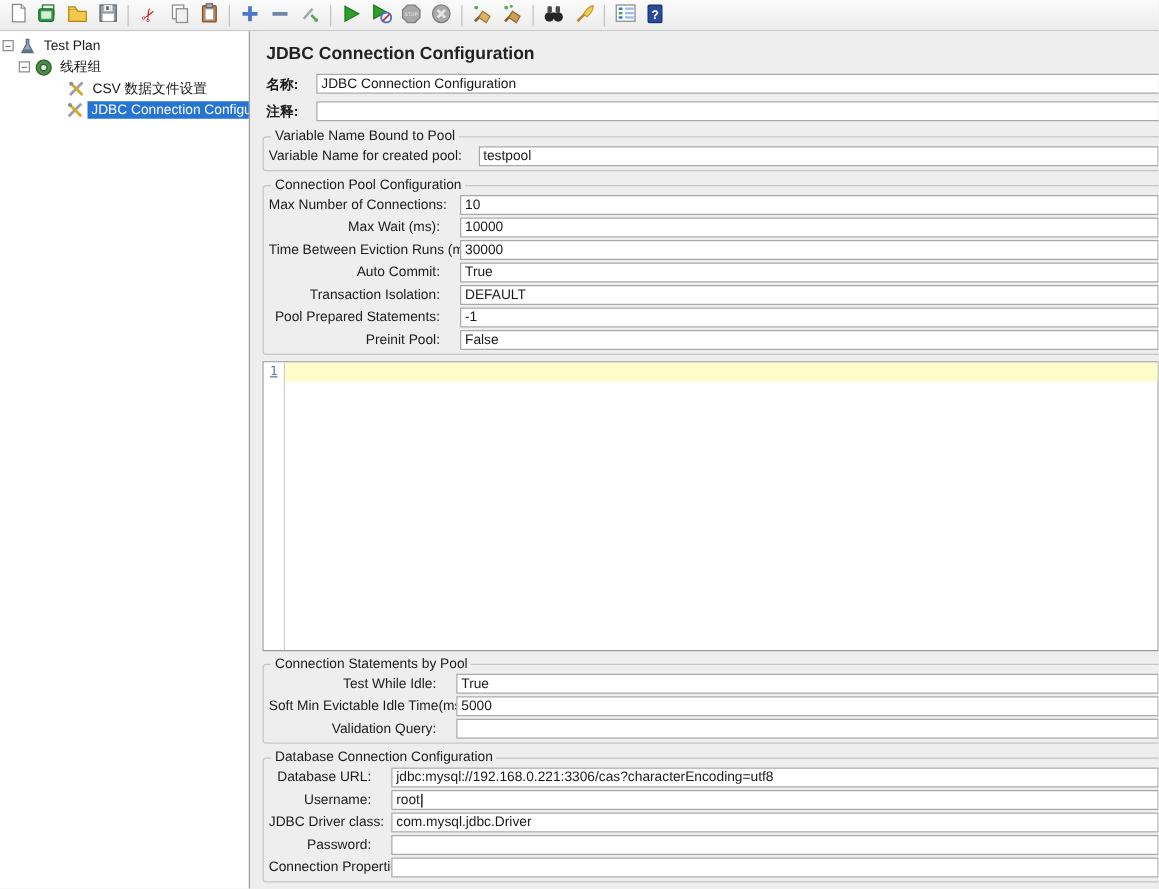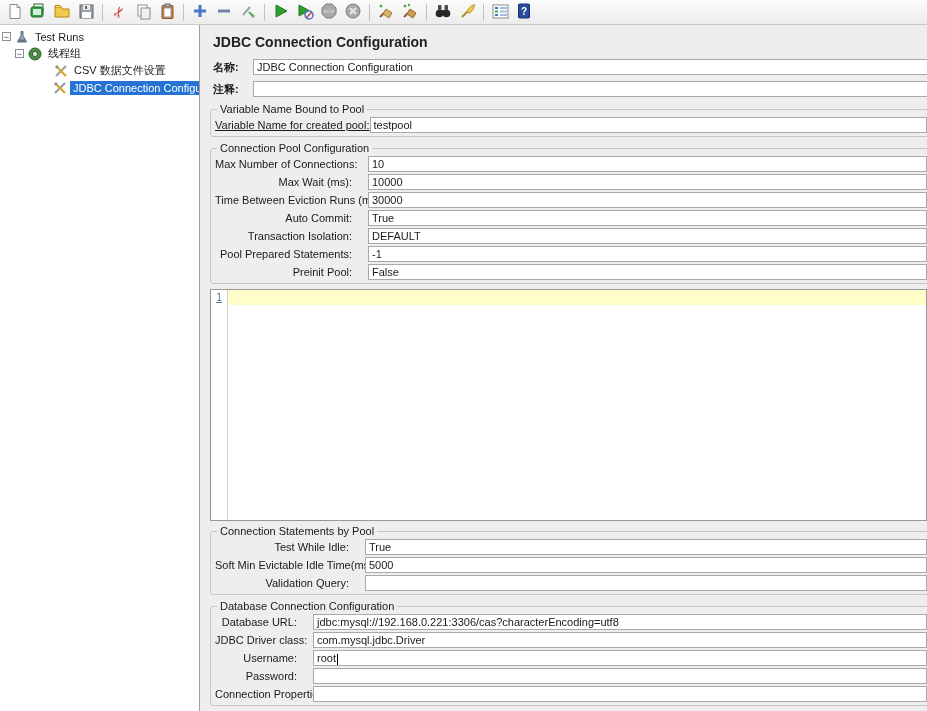--- a/index.html
+++ b/index.html
@@ -53,21 +53,21 @@
     padding:0 3px; line-height:14px; white-space:nowrap; overflow:hidden;
     margin-right:-4px;
   }
   fieldset {
     border:1px solid #c6c6c6; border-radius:3px;
     margin:0 -5px 5px 0; padding:0 4px 3px 4px;
   }
   legend { padding:0 3px; margin-left:2px; }
   .frow { display:flex; align-items:center; margin:2px 0 0 0; }
   .flabel { text-align:right; padding-right:16px; white-space:nowrap; }
-  .varpool .flabel { text-align:left; padding-right:0;text-decoration:underline; }
+  .varpool .flabel { text-align:left; padding-right:13px; }
   .pool .flabel { width:153px; min-width:153px; }
   .validation .flabel { width:150px; min-width:150px; }
   .db .flabel { width:98px; min-width:98px; }
   fieldset .field { margin-right:0; }
 
   .init-label { text-align:right; margin:1px 0 2px 0; padding-right:1px; }
 
   .editor {
     height:247px; background:#fff; border:1px solid #989898;
     display:flex; margin-right:0; margin-bottom:4px;
@@ -232,21 +232,21 @@
 
   <div class="tree-panel">
     <div class="tree-row ind1">
       <span class="handle">−</span>
       <span class="tree-icon">
           <svg width="14" height="14">
             <path d="M6 1.5h2v4l3.5 6.5h-9L6 5.5z" fill="#93a7bb" stroke="#5a6b7d"></path>
             <path d="M4 9.5h6l1.5 2.5h-9z" fill="#5d758d"></path>
           </svg>
         </span>
-      <span class="tree-label">Test Runs</span>
+      <span class="tree-label">Test Plan</span>
     </div>
     <div class="tree-row ind2">
       <span class="handle">−</span>
       <span class="tree-icon">
           <svg width="14" height="14">
             <circle cx="7" cy="7" r="6" fill="#4a8f46" stroke="#2f5e2d"></circle>
             <circle cx="7" cy="7" r="2.6" fill="#dfeadf" stroke="#2f5e2d"></circle>
           </svg>
         </span>
       <span class="tree-label">线程组</span>
@@ -352,26 +352,26 @@
       </div>
     </fieldset>
 
     <fieldset class="db">
       <legend>Database Connection Configuration</legend>
       <div class="frow">
         <span class="flabel">Database URL:</span>
         <div class="field"><span>jdbc:mysql://192.168.0.221:3306/cas?characterEncoding=utf8</span></div>
       </div>
       <div class="frow">
+        <span class="flabel">Username:</span>
+        <div class="field"><span>root</span><span class="caret"></span></div>
+      </div>
+      <div class="frow">
         <span class="flabel">JDBC Driver class:</span>
         <div class="field"><span>com.mysql.jdbc.Driver</span></div>
-      </div>
-      <div class="frow">
-        <span class="flabel">Username:</span>
-        <div class="field"><span>root</span><span class="caret"></span></div>
       </div>
       <div class="frow">
         <span class="flabel">Password:</span>
         <div class="field"><span></span></div>
       </div>
       <div class="frow">
         <span class="flabel">Connection Properties:</span>
         <div class="field"><span></span></div>
       </div>
     </fieldset>

